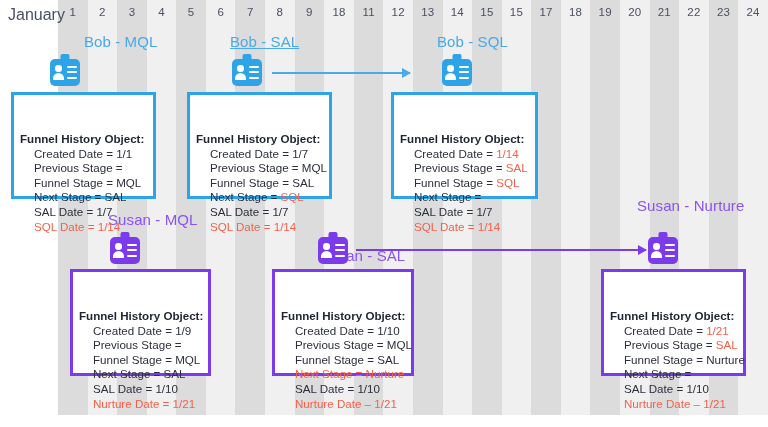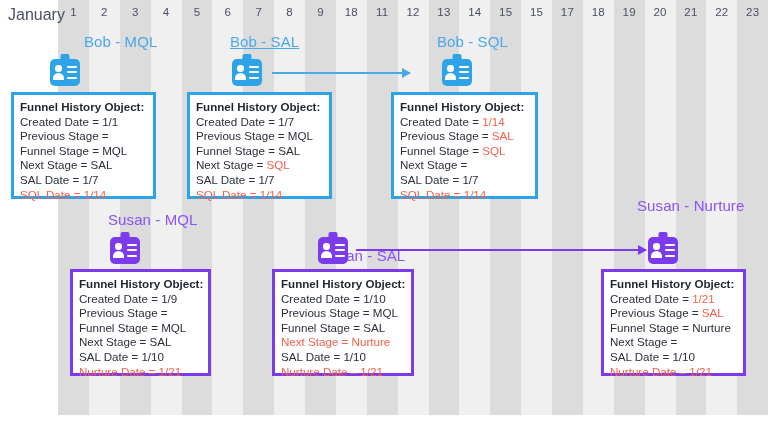--- a/index.html
+++ b/index.html
@@ -81,22 +81,22 @@
     position:absolute;
     background:#ffffff;
     box-sizing:border-box;
     padding:5px 6px 6px 6px;
     font-size:11.6px;
     line-height:14.6px;
     color:#2b2f3a;
   }
   .fbox.blue{border:3px solid #2da3e8;}
   .fbox.purple{border:3px solid #7c3aed;}
-  .fbox .hdr{font-weight:bold;color:#1f2430;white-space:nowrap;}
-  .fbox .row{white-space:nowrap;}
+  .fbox .hdr{font-weight:bold;color:#1f2430;white-space:nowrap;margin-top:32px;}
+  .fbox .row{white-space:nowrap;margin-left:14px;}
   .fbox .row.red,.fbox .hl{color:#f4604a;}
 </style>
 </head>
 <body>
 
 <div id="stage">
 
   <div class="cal" id="cal">
       <div class="col odd">
         <div class="daynum">1</div>
@@ -159,20 +159,23 @@
         <div class="daynum">20</div>
       </div>
       <div class="col odd">
         <div class="daynum">21</div>
       </div>
       <div class="col even">
         <div class="daynum">22</div>
       </div>
       <div class="col odd">
         <div class="daynum">23</div>
+      </div>
+      <div class="col even">
+        <div class="daynum">24</div>
       </div>
     </div>
   <div class="month-label">January</div>
 
   <div class="ptitle blue" style="left: 44px; top: 33px; margin-left: 40px;">Bob - MQL</div>
   <div class="ptitle blue" style="left: 230px; top: 33px; text-decoration: underline;">Bob - SAL</div>
   <div class="ptitle blue" style="left: 437px; top: 33px;">Bob - SQL</div>
   <div class="ptitle purple" style="left: 108px; top: 211px;">Susan - MQL</div>
   <div class="ptitle purple" style="left: 320px; top: 211px; margin-top: 36px;">Susan - SAL</div>
   <div class="ptitle purple" style="left: 637px; top: 197px;">Susan - Nurture</div>

